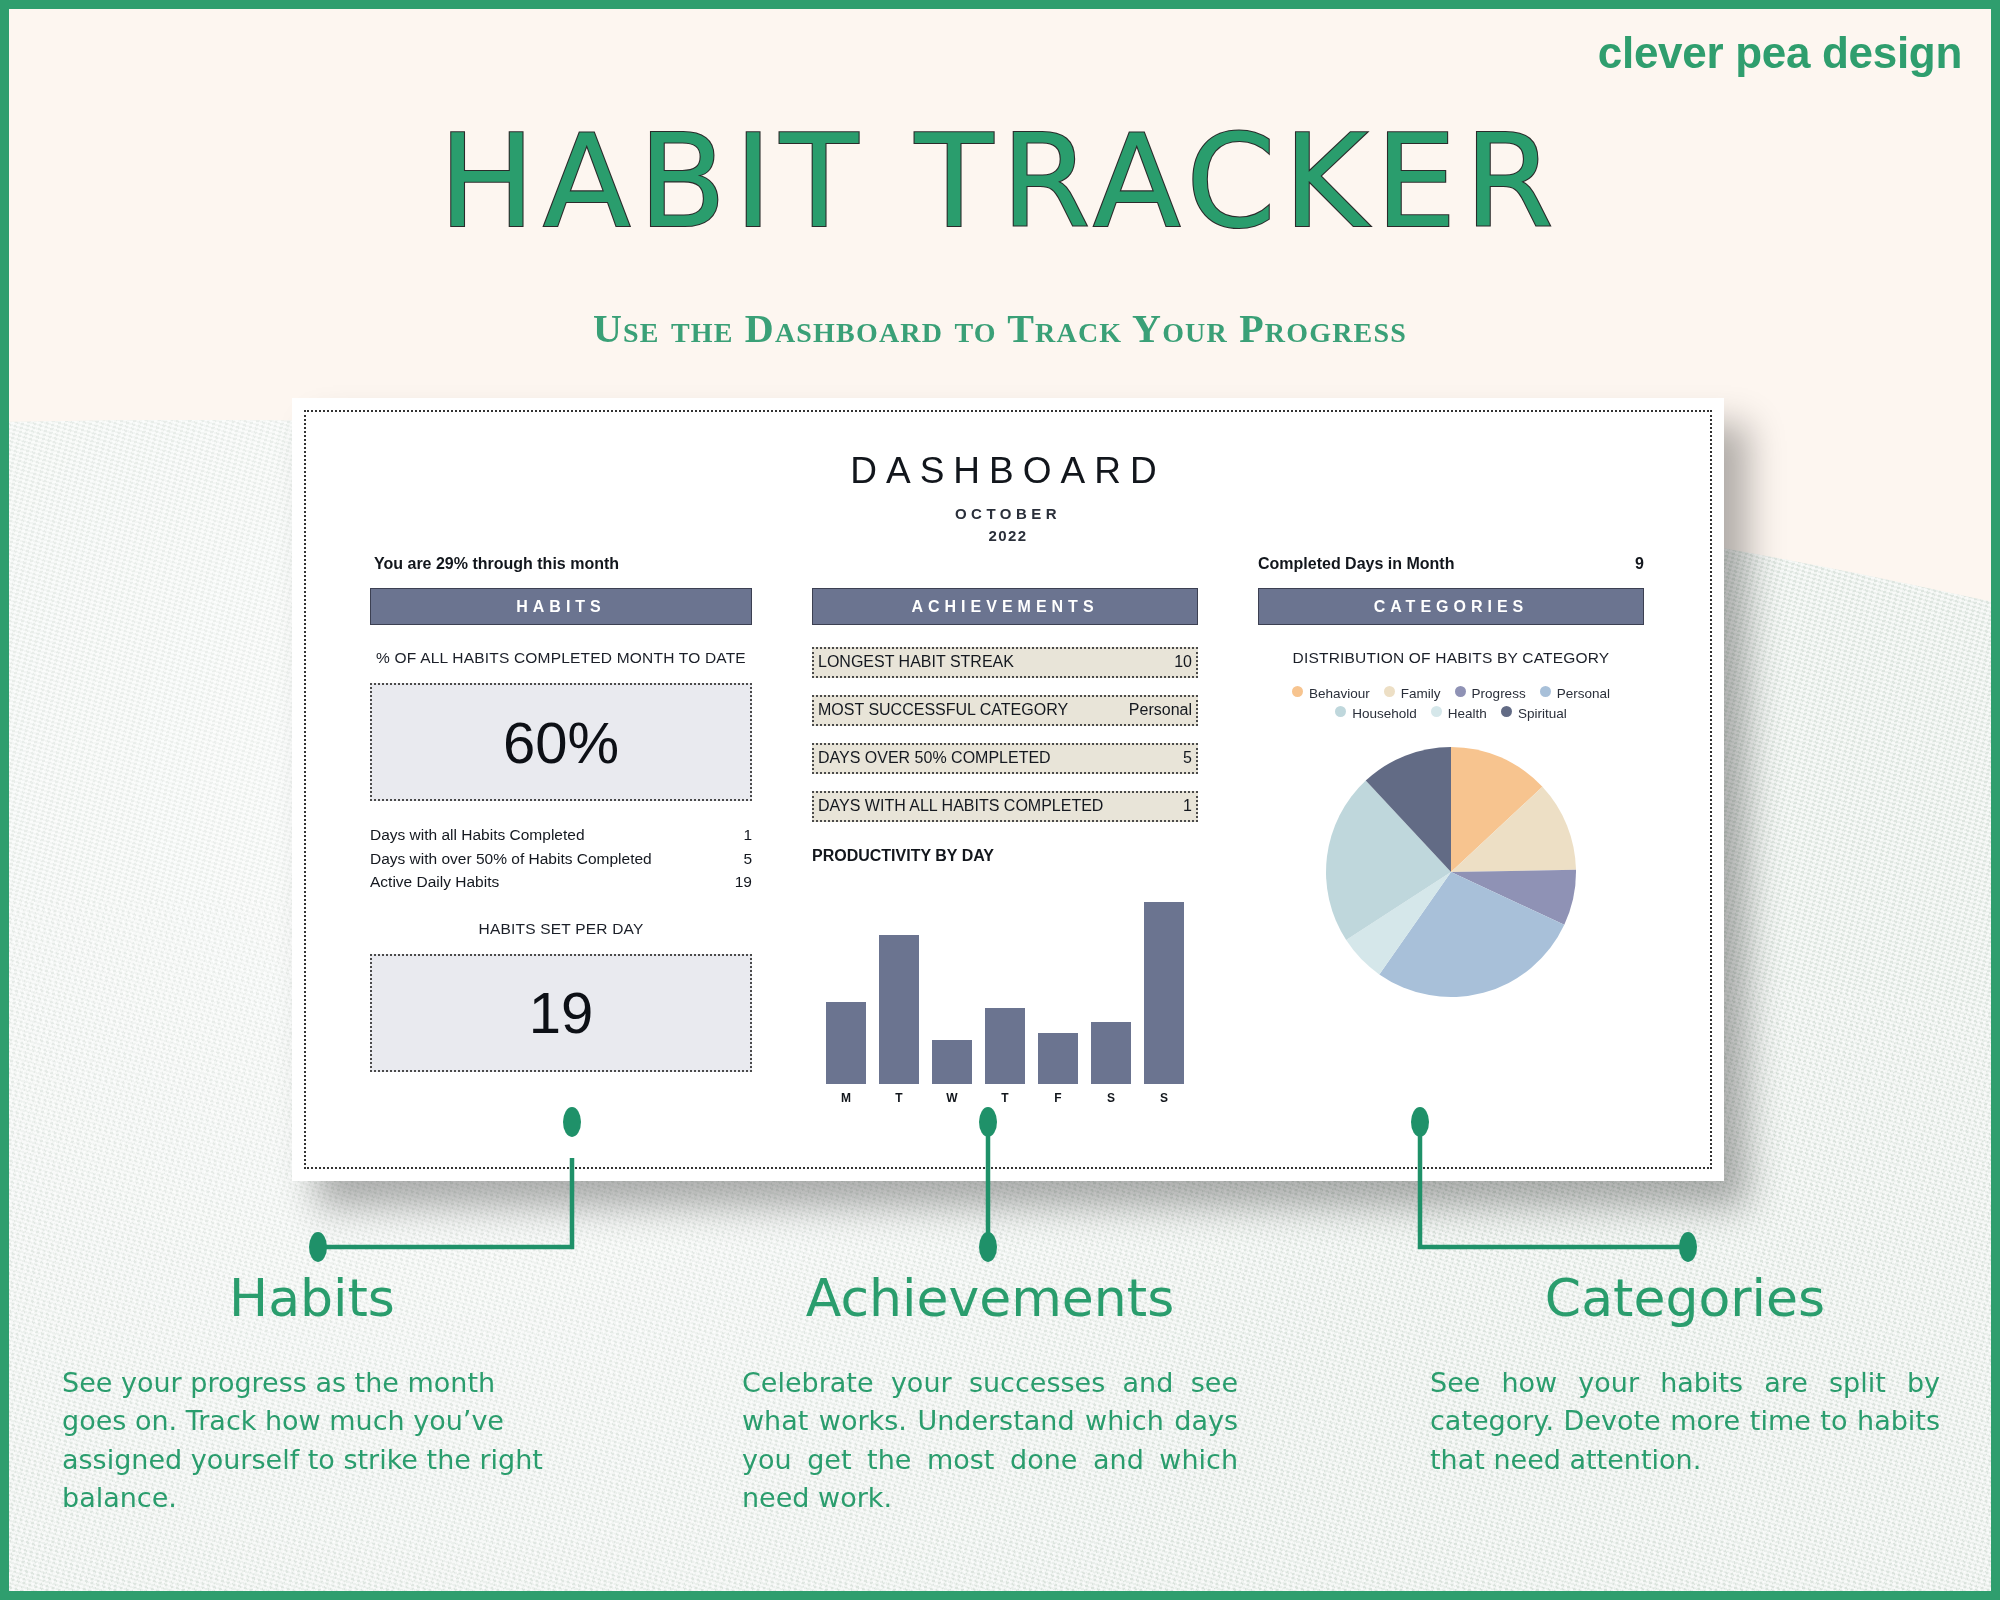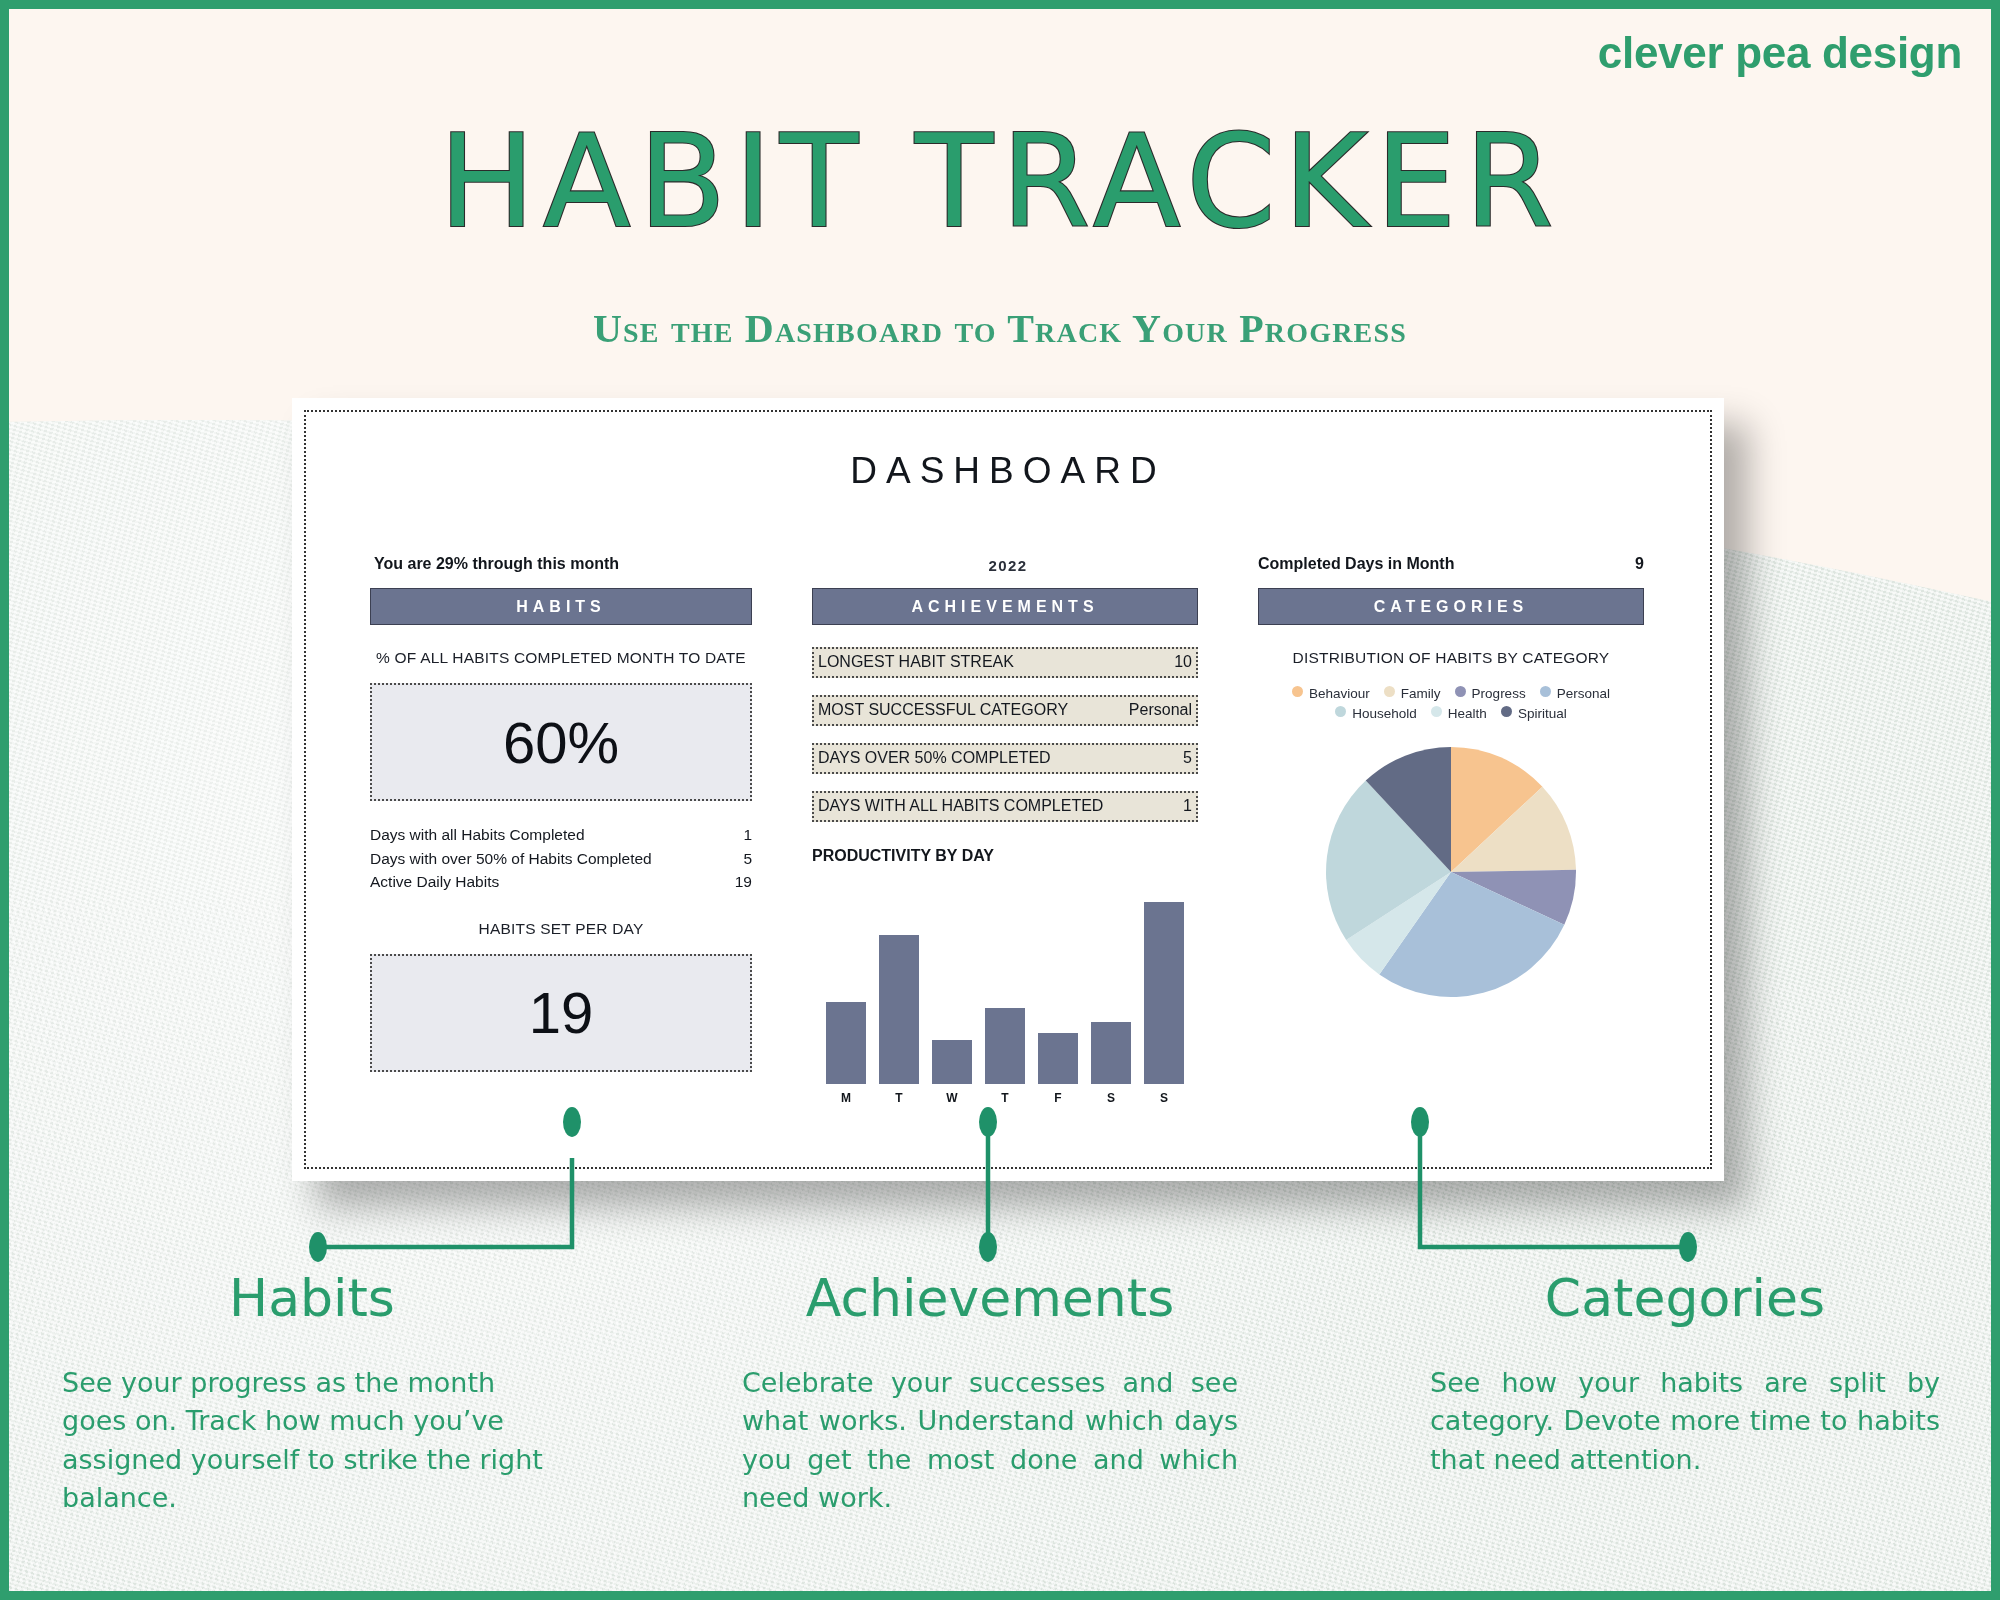--- a/index.html
+++ b/index.html
@@ -86,21 +86,21 @@
     position:absolute; top:38px; left:0; right:0; text-align:center;
     font-size:37px; letter-spacing:9px; color:#12161c;
     font-family:"Liberation Sans", sans-serif; font-weight:400;
   }
   #dash-month{
     position:absolute; top:93px; left:0; right:0; text-align:center;
     font-size:15px; letter-spacing:4.5px; color:#2a2f3a; font-weight:600;
   }
   #dash-year{
     position:absolute; top:115px; left:0; right:0; text-align:center;
-    font-size:15px; letter-spacing:1.4px; color:#2a2f3a; font-weight:600;margin-top:30px;
+    font-size:15px; letter-spacing:1.4px; color:#2a2f3a; font-weight:600;
   }
 
   .panel-header{
     background:#6b7490;
     border:1.5px solid #3c4052;
     color:#ffffff;
     text-align:center;
     font-size:16px; font-weight:700;
     letter-spacing:5px;
     padding:9px 0 8px;
@@ -202,20 +202,21 @@
 <div id="bg-texture2"></div>
 
 <div id="brand">clever pea design</div>
 <div id="page-title">HABIT TRACKER</div>
 <div id="page-subtitle">Use the Dashboard to Track Your Progress</div>
 
 <div id="dashboard-card">
   <div id="dashboard-inner">
 
     <div id="dash-title">DASHBOARD</div>
+    <div id="dash-month">OCTOBER</div>
     <div id="dash-year">2022</div>
 
     <div id="progress-note">You are 29% through this month</div>
 
     <div id="completed-days">
       <span>Completed Days in Month</span>
       <span>9</span>
     </div>
 
     <div id="habits-col">

